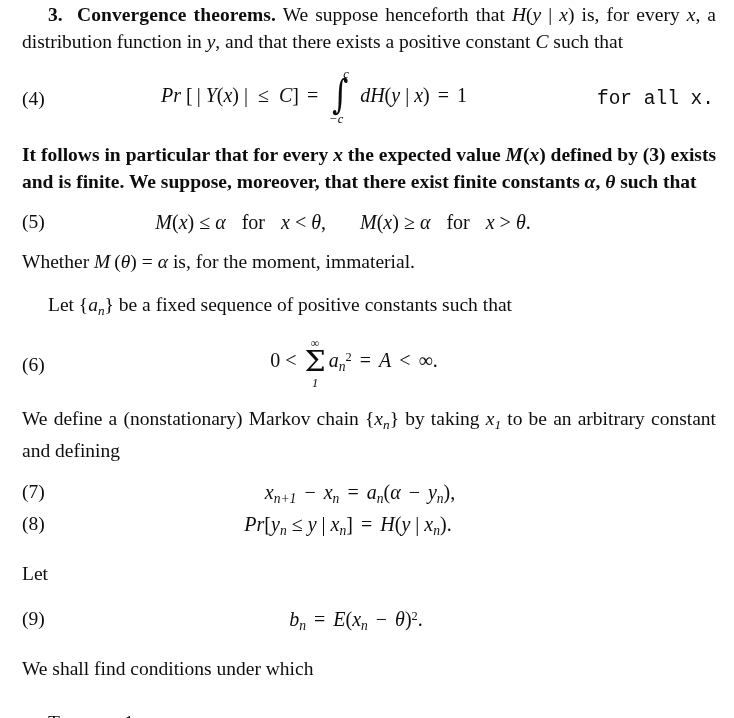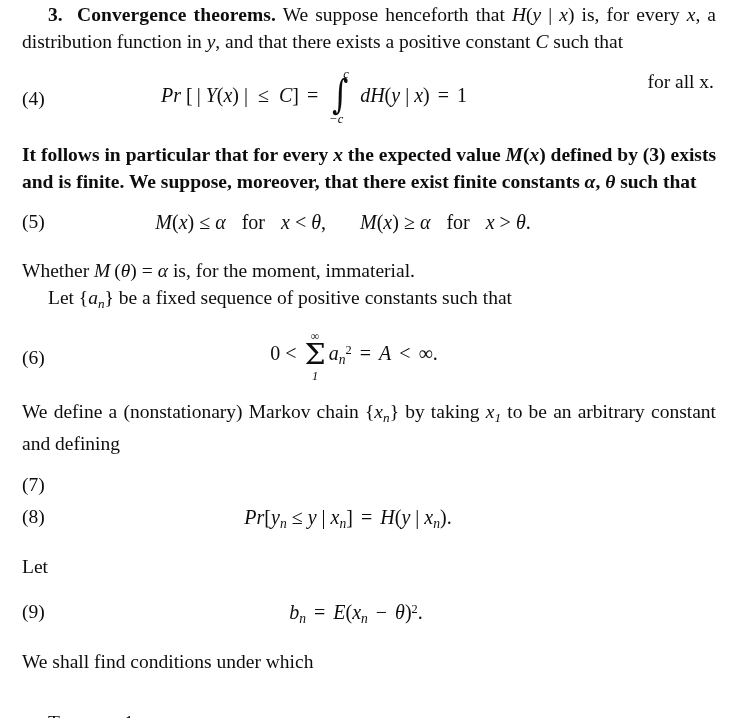--- a/index.html
+++ b/index.html
@@ -163,43 +163,44 @@
 <div class="page">
   <div class="body-col">
 
     <p class="para indent"><span class="sec-title">3.</span>&nbsp;&nbsp;<span class="sec-title">Convergence theorems.</span>
       <span>We suppose henceforth that <span class="mi">H</span>(<span class="mi">y</span>&nbsp;|&nbsp;<span class="mi">x</span>) is, for every <span class="mi">x</span>, a distribution function in <span class="mi">y</span>, and that there exists a&nbsp;positive constant <span class="mi">C</span> such that</span>
     </p>
 
     <div class="eq-row" style="height:60px; margin-top:14px;">
       <span class="eq-tag" style="top:19px;">(4)</span>
       <span class="eq-body" style="padding-top:13px; padding-right:110px;"><span class="mi">Pr</span>&nbsp;[ |&nbsp;<span class="mi">Y</span>(<span class="mi">x</span>)&nbsp;|&nbsp;<span class="op">≤</span>&nbsp;<span class="mi">C</span>]<span class="op-wide">=</span><span class="intwrap"><span class="intsym">∫</span><span class="int-up">c</span><span class="int-lo">−c</span></span><span class="gap-sm"></span><span class="mi">dH</span>(<span class="mi">y</span>&nbsp;|&nbsp;<span class="mi">x</span>)<span class="op-wide">=</span>1</span>
-      <span class="eq-right" style="top:2px;">for all x.</span>
+      <span class="eq-right" style="top:19px;font-family:Liberation Mono, monospace;">for all x.</span>
     </div>
 
     <p class="para" style="margin-top:13px;font-weight:bold;">It follows in particular that for every <span class="mi">x</span> the expected&nbsp;value <span class="mi">M</span>(<span class="mi">x</span>) defined by (3) exists and is finite. We suppose, moreover, that there exist&nbsp;finite constants <span class="mi">α</span>, <span class="mi">θ</span> such&nbsp;that</p>
 
     <div class="eq-row" style="height:30px; margin-top:16px;">
       <span class="eq-tag">(5)</span>
       <span class="eq-body" style="padding-right:52px;"><span class="mi">M</span>(<span class="mi">x</span>)<span class="op">≤</span><span class="mi">α</span><span class="gap-md"></span>for<span class="gap-md"></span><span class="mi">x</span><span class="op">&lt;</span><span class="mi">θ</span>,<span class="gap-lg"></span><span class="mi">M</span>(<span class="mi">x</span>)<span class="op">≥</span><span class="mi">α</span><span class="gap-md"></span>for<span class="gap-md"></span><span class="mi">x</span><span class="op">&gt;</span><span class="mi">θ</span>.</span>
     </div>
 
-    <p class="para nojust" style="margin-top:17px;">Whether <span class="mi">M</span> (<span class="mi">θ</span>)<span class="op">=</span><span class="mi">α</span> is, for the moment, immaterial.</p>
-
-    <p class="para nojust indent" style="margin-top:0;">Let {<span class="mi">a<span class="subn">n</span></span>} be a fixed sequence of positive constants such that</p>
+    <p class="para nojust" style="margin-top:8px;">Whether <span class="mi">M</span> (<span class="mi">θ</span>)<span class="op">=</span><span class="mi">α</span> is, for the moment, immaterial.</p>
+
+    <p class="para nojust indent" style="margin-top:16px;">Let {<span class="mi">a<span class="subn">n</span></span>} be a fixed sequence of positive constants such that</p>
 
     <div class="eq-row" style="height:52px; margin-top:14px;">
       <span class="eq-tag" style="top:16px;">(6)</span>
       <span class="eq-body" style="padding-top:11px; padding-right:30px;">0<span class="op">&lt;</span><span class="sumwrap"><span class="sumsym">Σ</span><span class="sum-up">∞</span><span class="sum-lo">1</span></span><span class="mi">a<span class="subn">n</span><span class="sup">2</span></span><span class="op-wide">=</span><span class="mi">A</span><span class="op-wide">&lt;</span>∞.</span>
     </div>
 
     <p class="para" style="margin-top:16px;">We define a (nonstationary) Markov chain {<span class="mi">x<span class="subn">n</span></span>} by taking <span class="mi">x<span class="subn">1</span></span> to be an arbitrary constant and defining</p>
 
     <div class="eq-row" style="height:30px; margin-top:17px;">
       <span class="eq-tag">(7)</span>
+      <span class="eq-body" style="padding-right:18px;"><span class="mi">x<span class="subn">n+1</span></span><span class="op-wide">−</span><span class="mi">x<span class="subn">n</span></span><span class="op-wide">=</span><span class="mi">a<span class="subn">n</span></span>(<span class="mi">α</span><span class="op-wide">−</span><span class="mi">y<span class="subn">n</span></span>),</span>
     </div>
 
 
     <div class="eq-row" style="height:30px; margin-top:2px;">
       <span class="eq-tag">(8)</span>
       <span class="eq-body" style="padding-right:42px;"><span class="mi">Pr</span>[<span class="mi">y<span class="subn">n</span></span><span class="op">≤</span><span class="mi">y</span>&nbsp;|&nbsp;<span class="mi">x<span class="subn">n</span></span>]<span class="op-wide">=</span><span class="mi">H</span>(<span class="mi">y</span>&nbsp;|&nbsp;<span class="mi">x<span class="subn">n</span></span>).</span>
     </div>
 
     <p class="para nojust" style="margin-top:18px;">Let</p>
 

